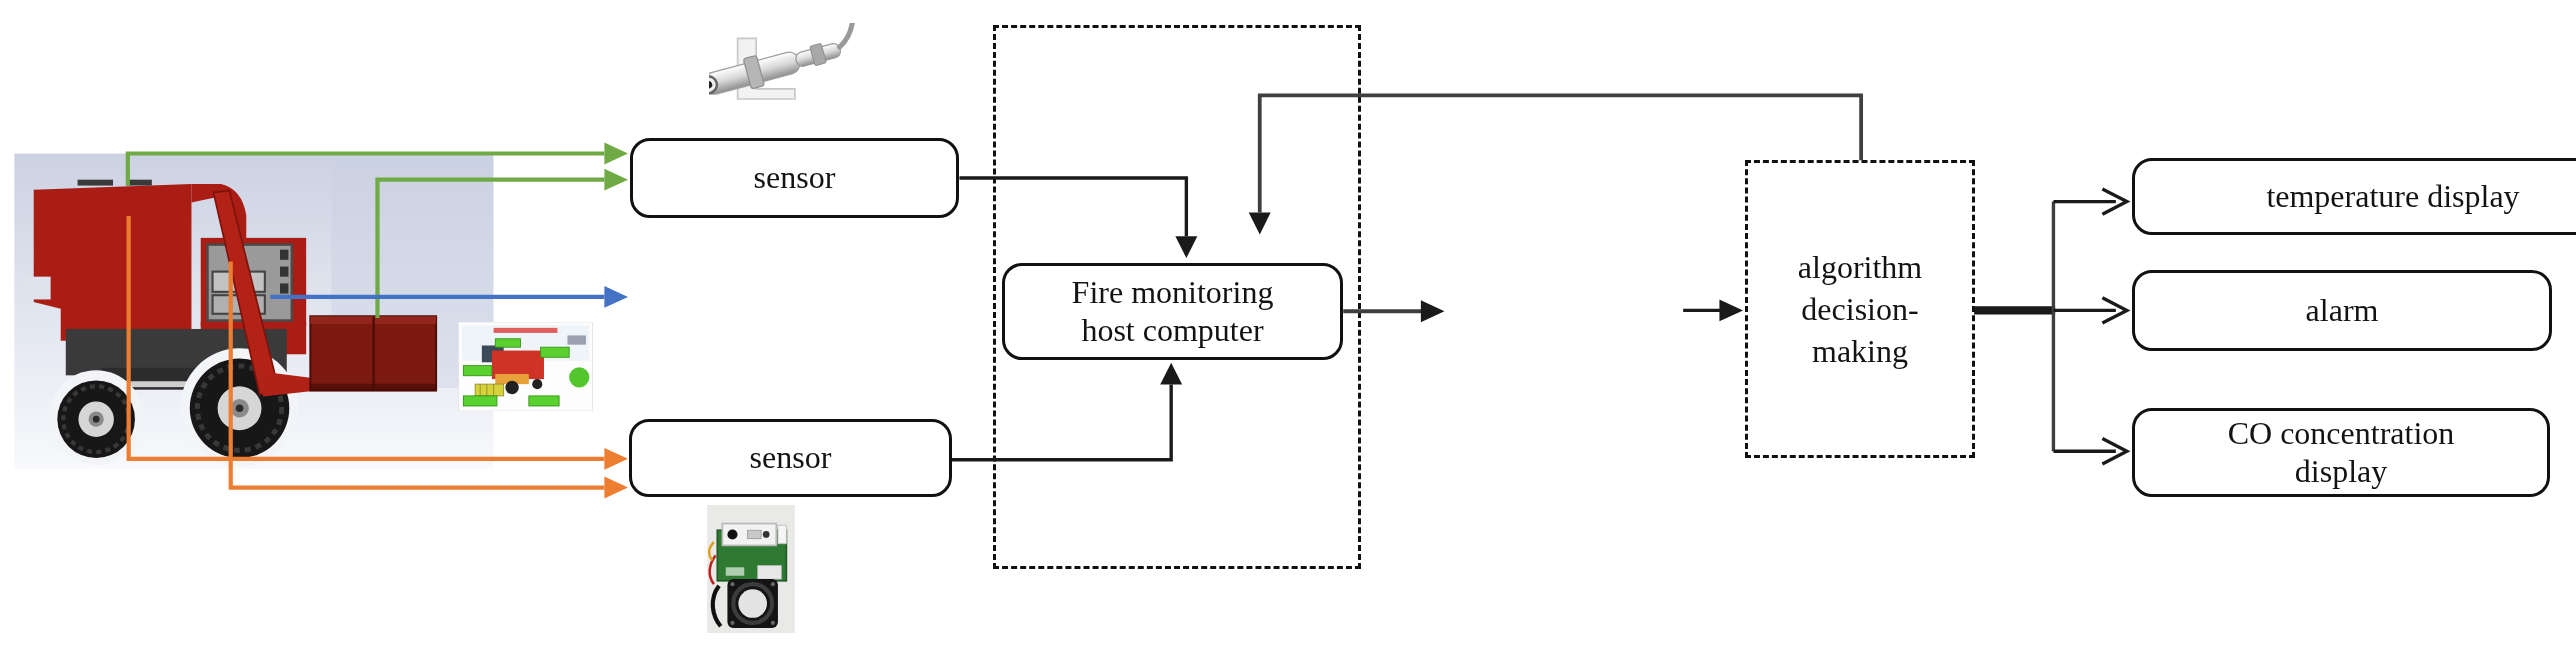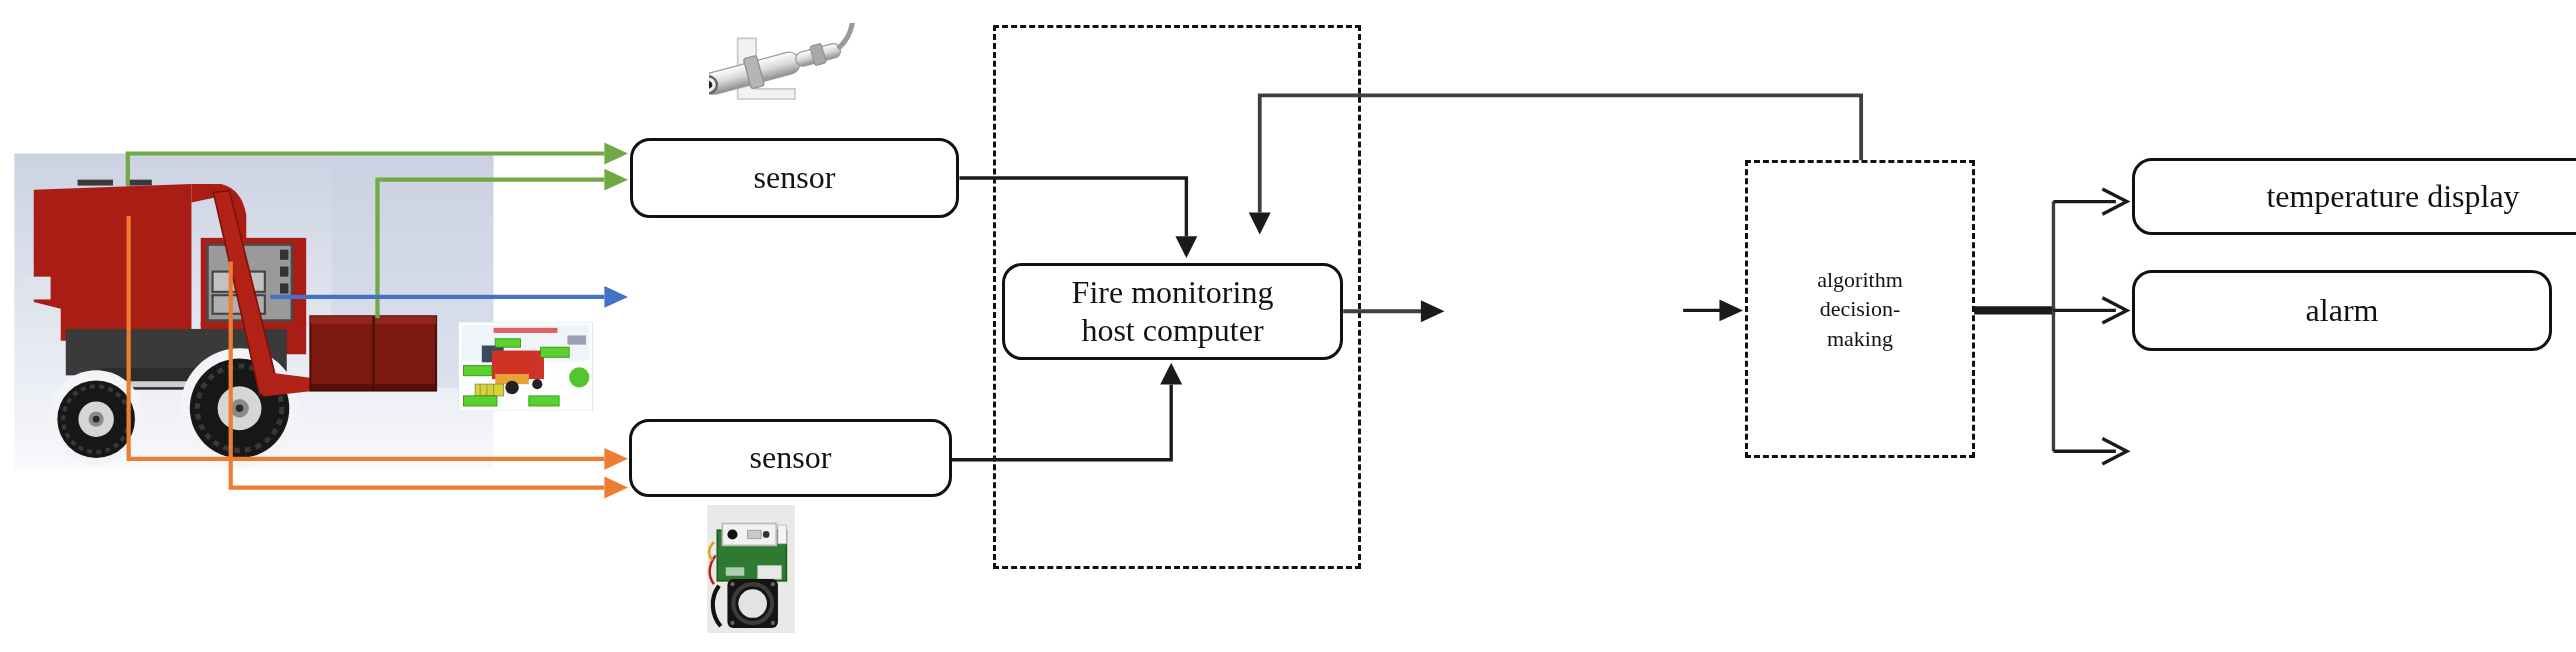--- a/index.html
+++ b/index.html
@@ -24,21 +24,21 @@
     white-space:pre-line;
     z-index:10;
   }
   .dashedbox{
     position:absolute;
     box-sizing:border-box;
     border:3.4px dashed #111111;
     background:transparent;
     display:flex;align-items:center;justify-content:center;
     text-align:center;
-    font-size:22px;color:#131313;
+    font-size:32px;color:#131313;
     line-height:1.32;
     white-space:pre-line;
     z-index:4;
   }
   svg{display:block;}
   #connectors{position:absolute;left:0;top:0;z-index:5;pointer-events:none;}
   .scene{z-index:1;}
   .photo{z-index:6;}
 </style>
 </head>
@@ -250,15 +250,19 @@
 
 
   <div class="box" style="left:2132px;top:158px;width:478px;height:77px;padding-left:44px;">
     <span>temperature display</span>
   </div>
 
   <div class="box" style="left:2132px;top:270px;width:420px;height:81px;justify-content:center;">
     <span>alarm</span>
   </div>
 
+  <div class="box" style="left:2132px;top:408px;width:418px;height:89px;">
+    <span>CO concentration
+display</span>
+  </div>
 
 </div>
 
 
 </body></html>

